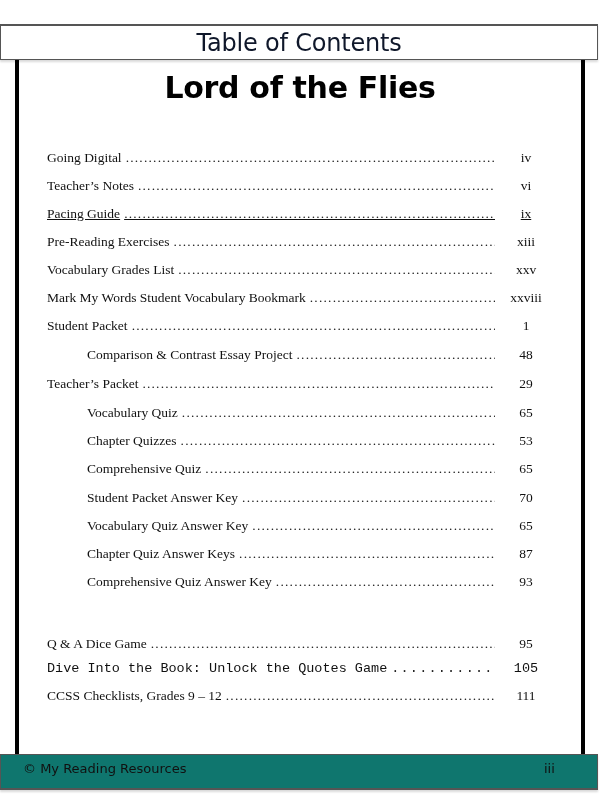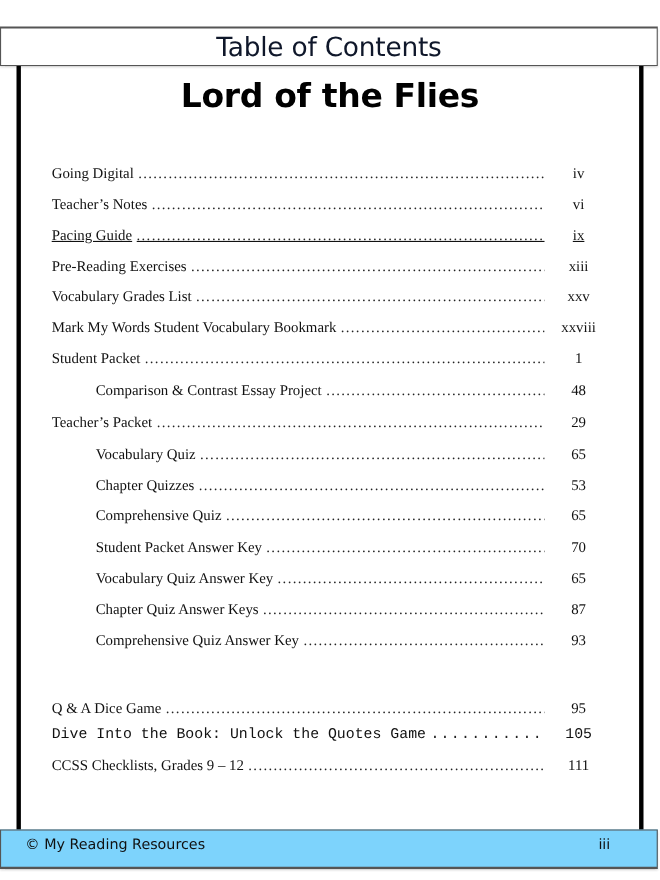--- a/index.html
+++ b/index.html
@@ -45,21 +45,21 @@
     letter-spacing: 1.2px; color: #222;
   }
   .toc-page {
     width: 62px; text-align: center; white-space: nowrap;
   }
 
   .footer-box {
     position: absolute; left: 0; top: 754px; width: 596px; height: 33px;
     border: 1px solid #555; border-bottom-width: 2px;
     box-shadow: 0 2px 2px rgba(0,0,0,0.15);
-    background: #7dd3fc;
+    background: #0f766e;
     z-index: 2;
   }
   .footer-left {
     position: absolute; left: 22px; top: 6px;
     font-family: "DejaVu Sans", sans-serif; font-size: 13px; color: #111;
   }
   .footer-right {
     position: absolute; left: 543px; top: 6px;
     font-family: "DejaVu Sans", sans-serif; font-size: 13px; color: #111;
   }

